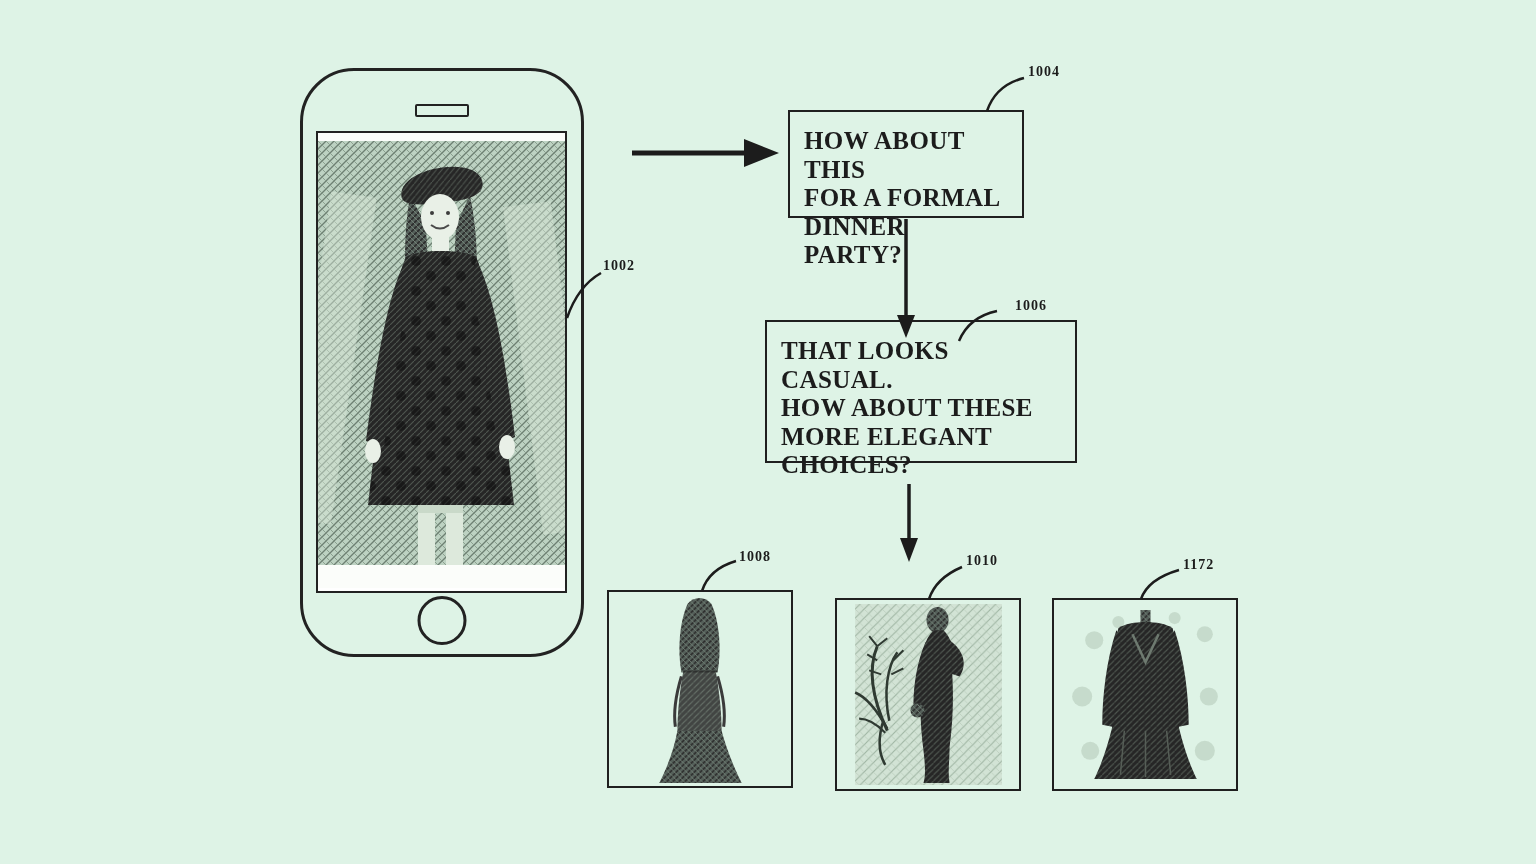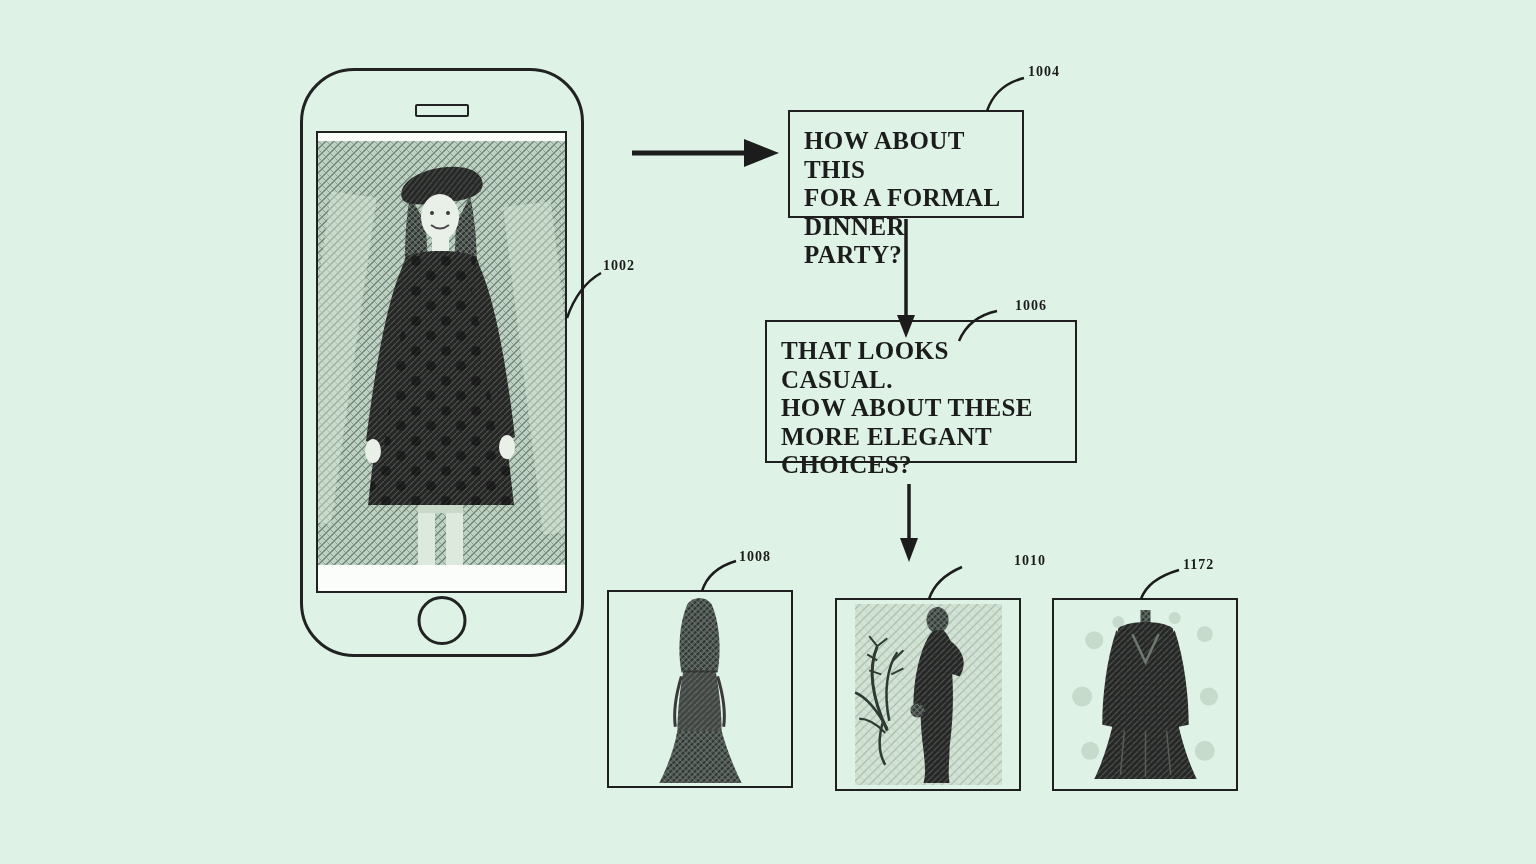--- a/index.html
+++ b/index.html
@@ -57,21 +57,21 @@
   .ref{
     position:absolute;
     font-weight:bold;
     font-size:14px;
     letter-spacing:1px;
   }
   .ref-1002{left:603px;top:258px;}
   .ref-1004{left:1028px;top:64px;}
   .ref-1006{left:1001px;top:298px;margin-left:14px;}
   .ref-1008{left:739px;top:549px;}
-  .ref-1010{left:966px;top:553px;margin-left:48px;}
+  .ref-1010{left:966px;top:553px;}
   .ref-1012{left:1183px;top:557px;}
   
   .dressbox{
     position:absolute;
     border:2.5px solid #1f1f1f;
     box-sizing:border-box;
     background:#def3e6;
   }
   .dress-1008{left:607px;top:590px;width:186px;height:198px;}
   .dress-1010{left:835px;top:598px;width:186px;height:193px;}

